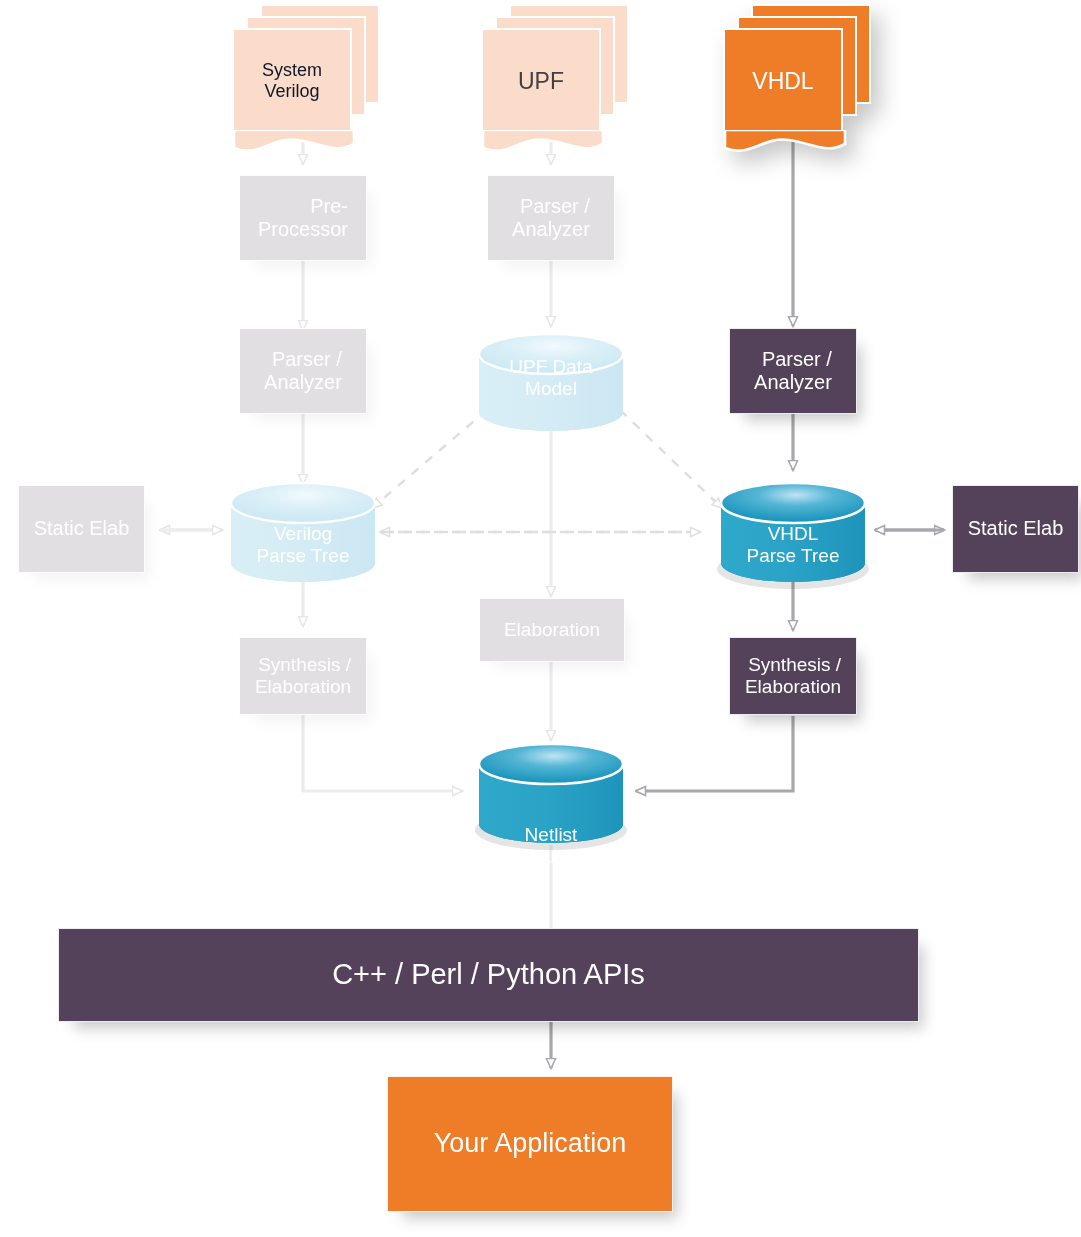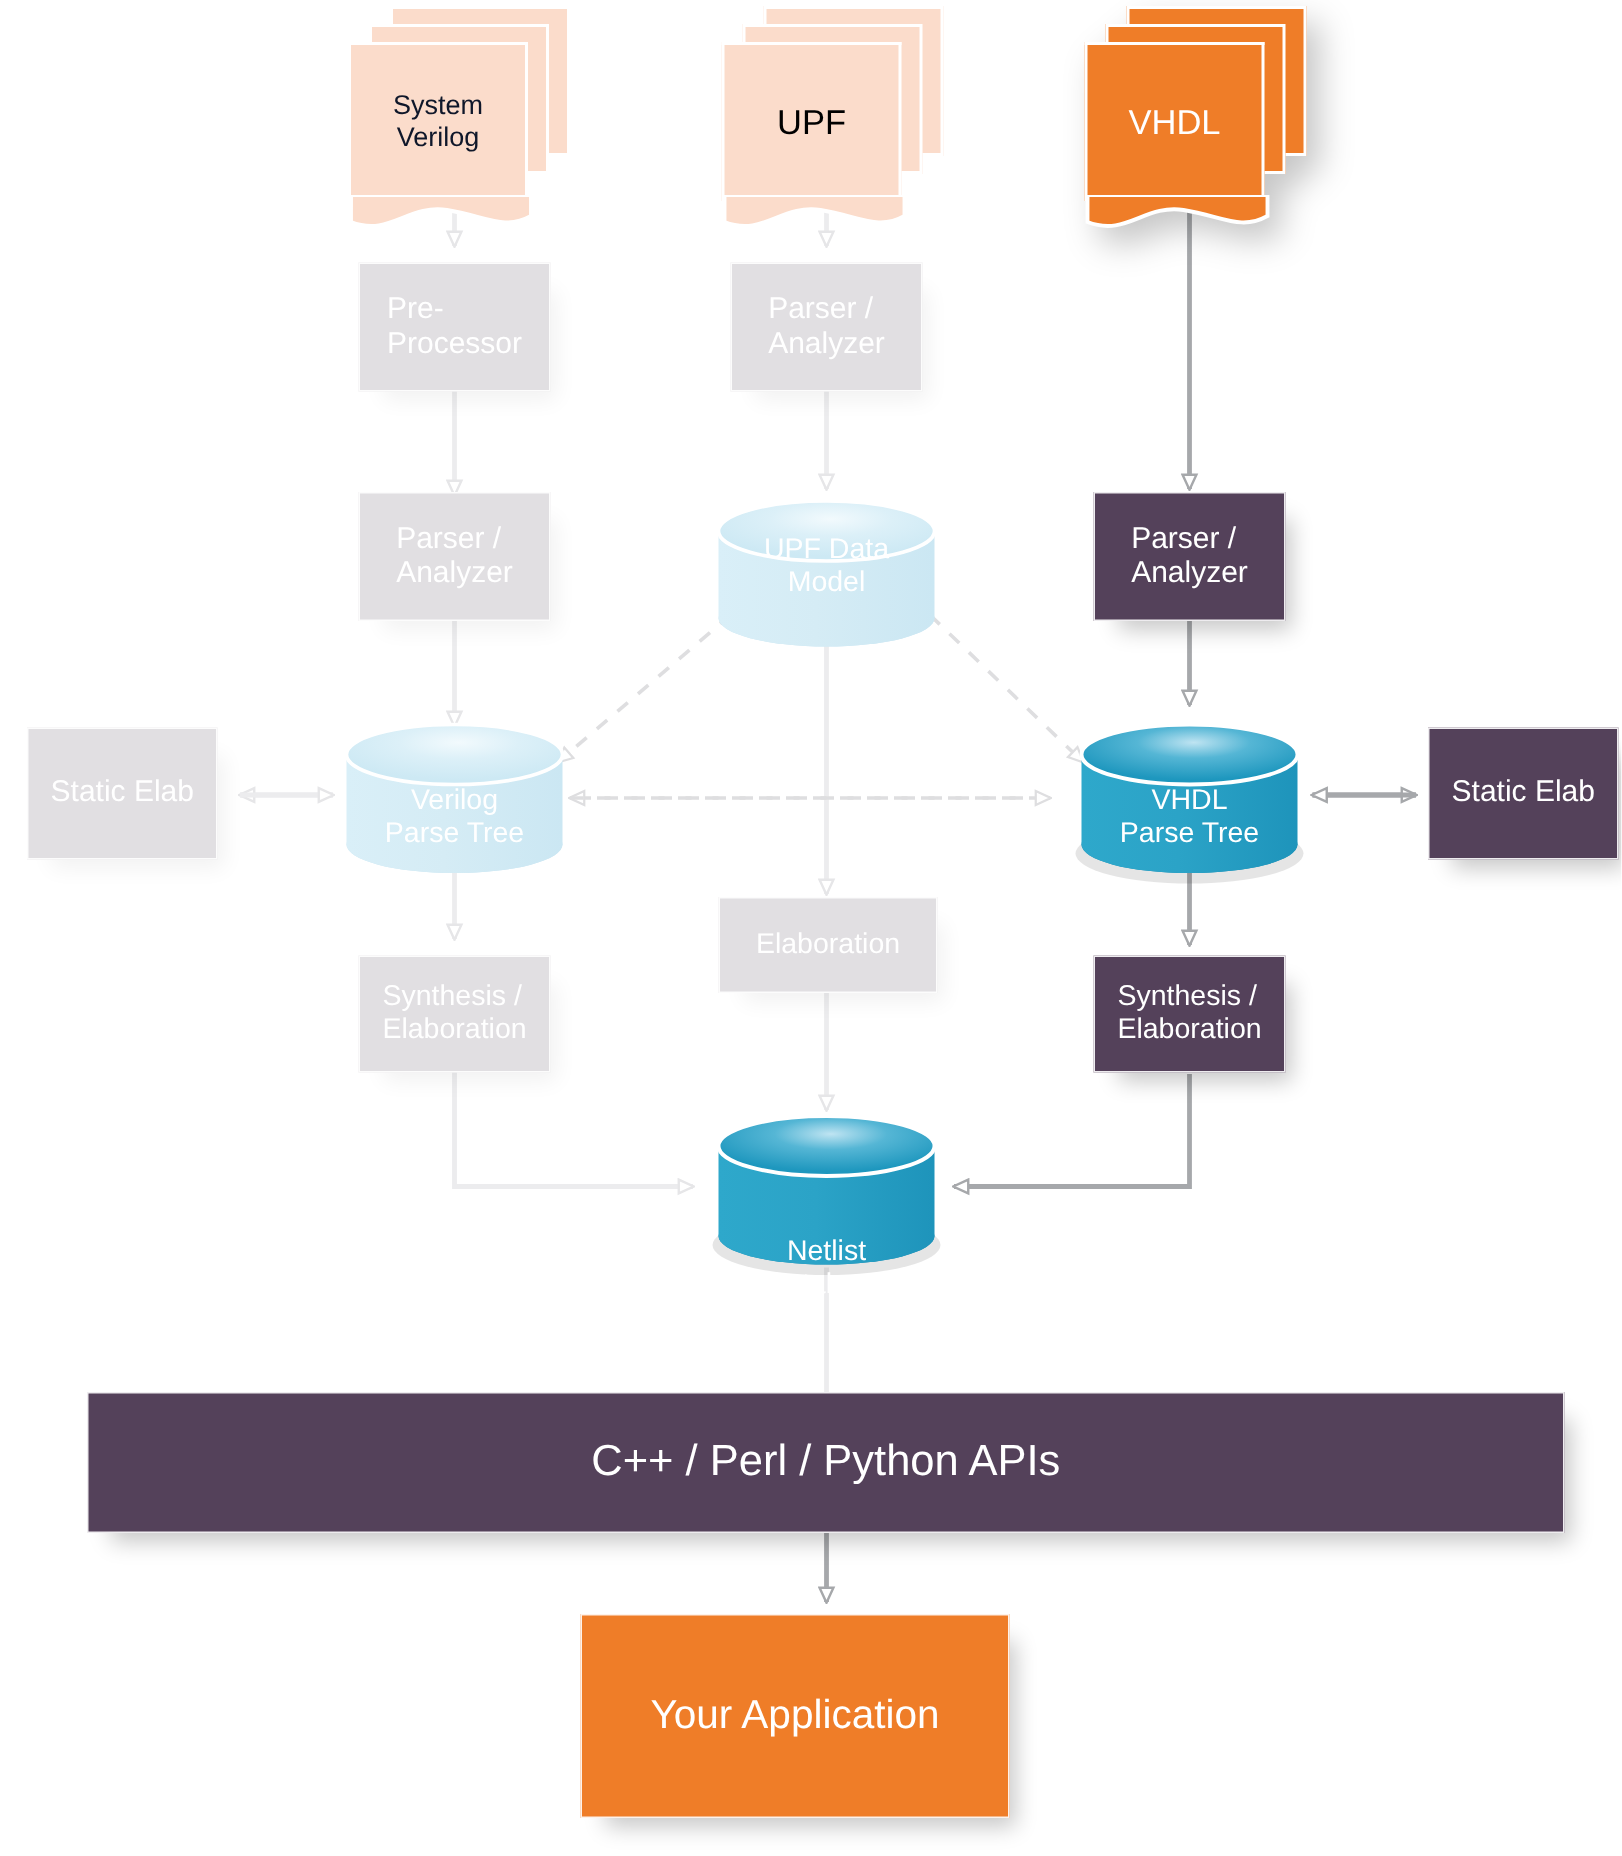--- a/index.html
+++ b/index.html
@@ -20,21 +20,21 @@
     width:1081px;
     height:1237px;
   }
   
   .node{
     position:absolute;
     box-sizing:border-box;
     display:flex;
     align-items:center;
     justify-content:center;
-    text-align:left;
+    text-align:right;
     color:#ffffff;
     line-height:1.16;
     white-space:pre-line;
     z-index:5;
   }
   .box{
     border:1px solid rgba(255,255,255,0.9);
   }
   
   .c-purple{ background:#54415A; }
@@ -248,21 +248,21 @@
 Verilog</div>
   </div>
 
   <div class="docstack" style="left:481px; top:4px; width:130px; height:150px;">
     <div class="sheet" style="left:28px; top:0px;  width:120px; height:100px; background:#FBDCCB;"></div>
     <div class="sheet" style="left:14px; top:12px; width:120px; height:100px; background:#FBDCCB;"></div>
     <div class="front" style="background:#FBDCCB;"></div>
     <svg class="wave" viewBox="0 0 124 26" preserveAspectRatio="none">
       <path d="M2,0 L2,18 C28,28 40,6 66,10 C92,14 104,24 122,14 L122,0 Z" fill="#FBDCCB" stroke="#ffffff" stroke-width="2.6"></path>
     </svg>
-    <div class="label" style="font-size:23px; color:#000000;">UPF</div>
+    <div class="label" style="font-size:23px; color:#404040;">UPF</div>
   </div>
 
   <div class="docstack" style="left:723px; top:4px; width:150px; height:150px;
               filter:drop-shadow(9px 11px 11px rgba(0,0,0,0.22));">
     <div class="sheet" style="left:28px; top:0px;  width:120px; height:100px; background:#EF7D28;"></div>
     <div class="sheet" style="left:14px; top:12px; width:120px; height:100px; background:#EF7D28;"></div>
     <div class="front" style="background:#EF7D28;"></div>
     <svg class="wave" viewBox="0 0 124 26" preserveAspectRatio="none">
       <path d="M2,0 L2,18 C28,28 40,6 66,10 C92,14 104,24 122,14 L122,0 Z" fill="#EF7D28" stroke="#ffffff" stroke-width="2.6"></path>
     </svg>
@@ -324,21 +324,21 @@
   <div class="cyl" style="left:721px; top:481px; width:144px; height:102px;">
     <div class="label" style="top:38px; height:52px; font-size:19px;">VHDL
 Parse Tree</div>
   </div>
 
   <div class="cyl" style="left:479px; top:742px; width:144px; height:102px;">
     <div class="label" style="top:38px; height:52px; font-size:19px;margin-top:40px;">Netlist
 Database</div>
   </div>
 
-  <div class="node box c-purple shadow-box" style="left:58px; top:928px; width:985px; height:94px; font-size:29px;">
+  <div class="node box c-purple shadow-box" style="left:58px; top:928px; width:861px; height:94px; font-size:29px;">
     <span>C++ / Perl / Python APIs</span>
   </div>
 
   <div class="node box c-orange shadow-box" style="left:387px; top:1076px; width:286px; height:136px; font-size:27px;">
     <span>Your Application</span>
   </div>
 
 </div>
 
 </body></html>

